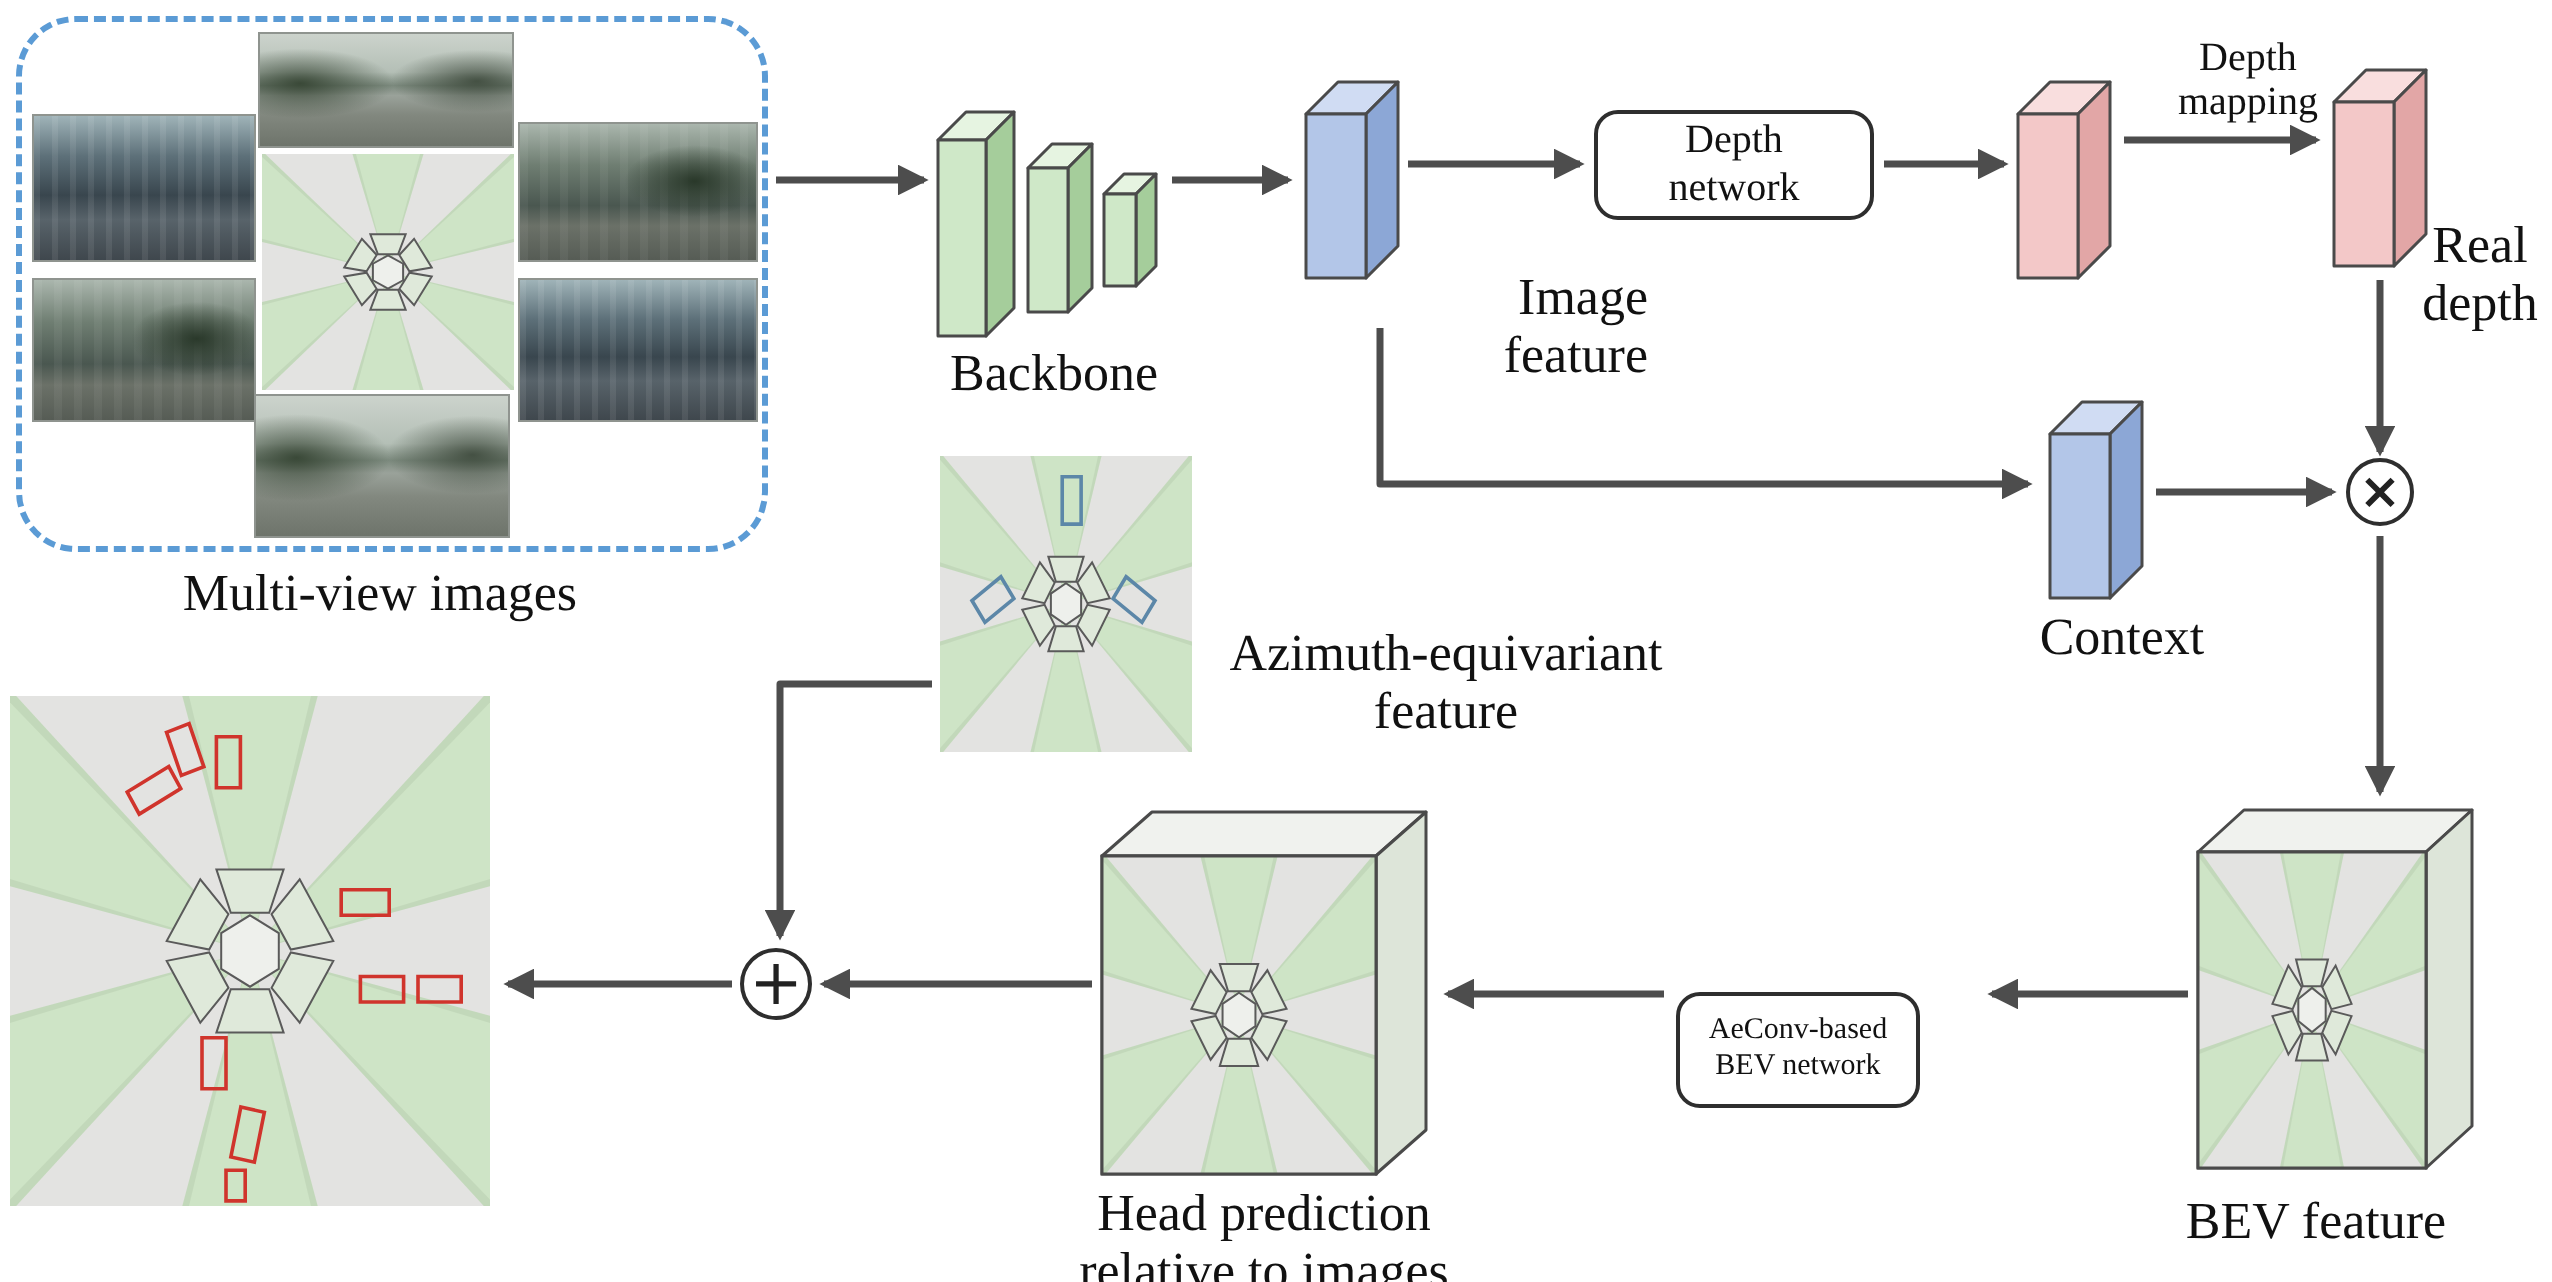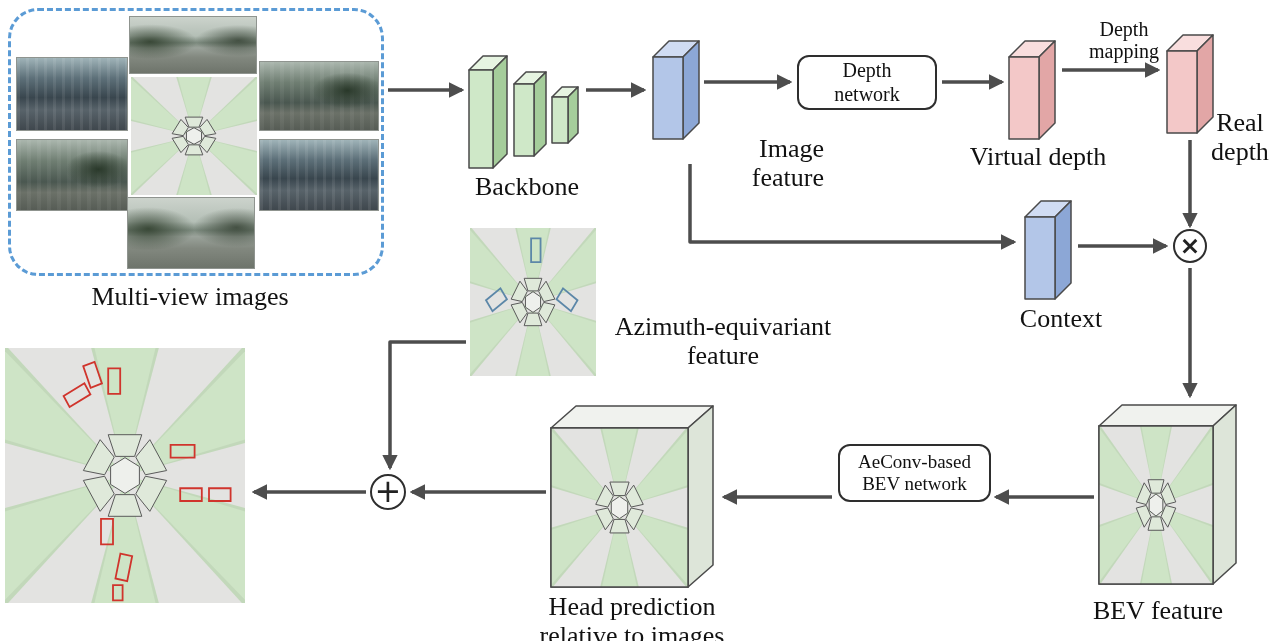--- a/index.html
+++ b/index.html
@@ -147,21 +147,20 @@
     <span>network</span>
   </div>
 
   <svg class="blockart" style="left:1008px;top:36px" width="54" height="104">
     <g stroke="#4a4a4a" stroke-width="1.5" stroke-linejoin="round">
       <polygon points="1,21 17,5 47,5 31,21" fill="#f9dede"></polygon>
       <polygon points="31,21 47,5 47,87 31,103" fill="#e2a6a6"></polygon>
       <rect x="1" y="21" width="30" height="82" fill="#f3c8c8"></rect>
     </g>
   </svg>
-  <div class="lbl" style="left:958px;top:142px;width:160px">Virtual depth</div>
 
   <div class="lbl" style="left:1070px;top:18px;width:108px;font-size:20px">
     <div>Depth</div>
     <div>mapping</div>
   </div>
 
   <svg class="blockart" style="left:1166px;top:30px" width="54" height="104">
     <g stroke="#4a4a4a" stroke-width="1.5" stroke-linejoin="round">
       <polygon points="1,21 17,5 47,5 31,21" fill="#f9dede"></polygon>
       <polygon points="31,21 47,5 47,87 31,103" fill="#e2a6a6"></polygon>
@@ -192,21 +191,21 @@
       <polygon points="115,24 138,3 138,161 115,182" fill="#dde5d9"></polygon>
       <rect x="1" y="24" width="114" height="158" fill="#f6f6f4"></rect>
     </g>
     <svg x="1" y="24" width="114" height="158" viewBox="0 0 100 100" preserveAspectRatio="none">
         <use href="#scene"></use>
       </svg>
     <rect x="1" y="24" width="114" height="158" fill="none" stroke="#4a4a4a" stroke-width="1.5"></rect>
   </svg>
   <div class="lbl" style="left:1078px;top:596px;width:160px">BEV feature</div>
 
-  <div class="procbox" style="left:838px;top:444px;width:153px;height:58px;font-size:19px">
+  <div class="procbox" style="left:838px;top:496px;width:122px;height:58px;font-size:15px">
     <span>AeConv-based</span>
     <span>BEV network</span>
   </div>
 
   <svg class="blockart" style="left:550px;top:402px" width="166" height="190">
     <g stroke="#4a4a4a" stroke-width="1.5" stroke-linejoin="round">
       <polygon points="1,26 26,4 163,4 138,26" fill="#f0f2ee"></polygon>
       <polygon points="138,26 163,4 163,163 138,185" fill="#dde5d9"></polygon>
       <rect x="1" y="26" width="137" height="159" fill="#f6f6f4"></rect>
     </g>

